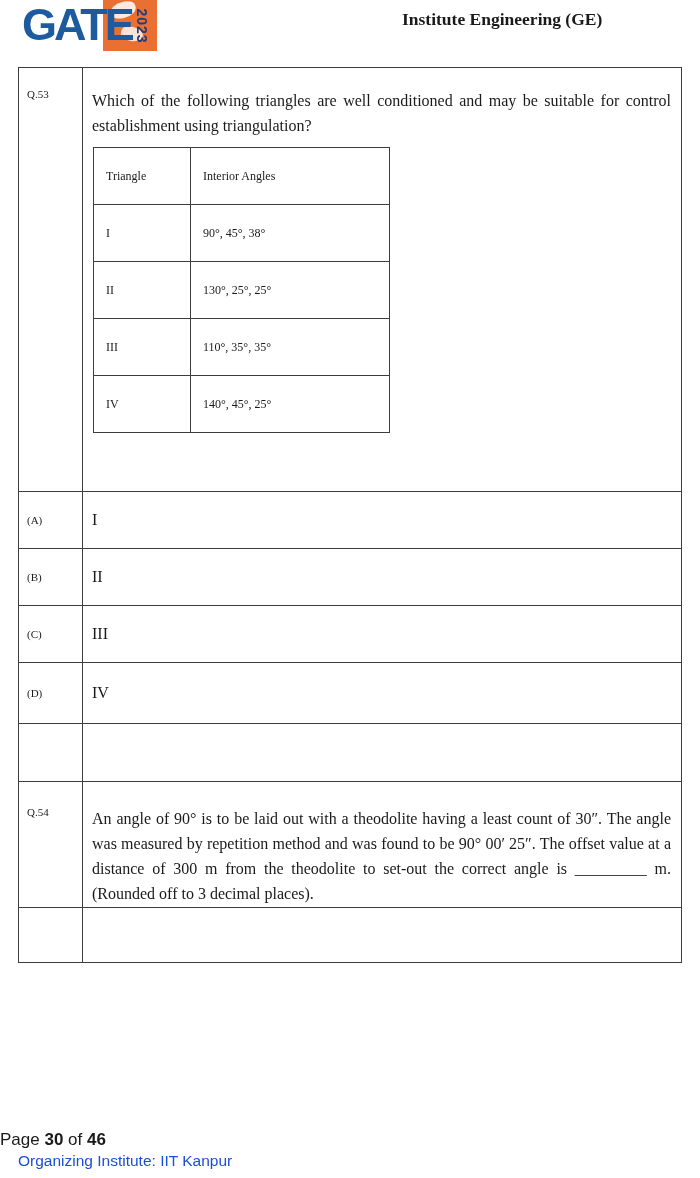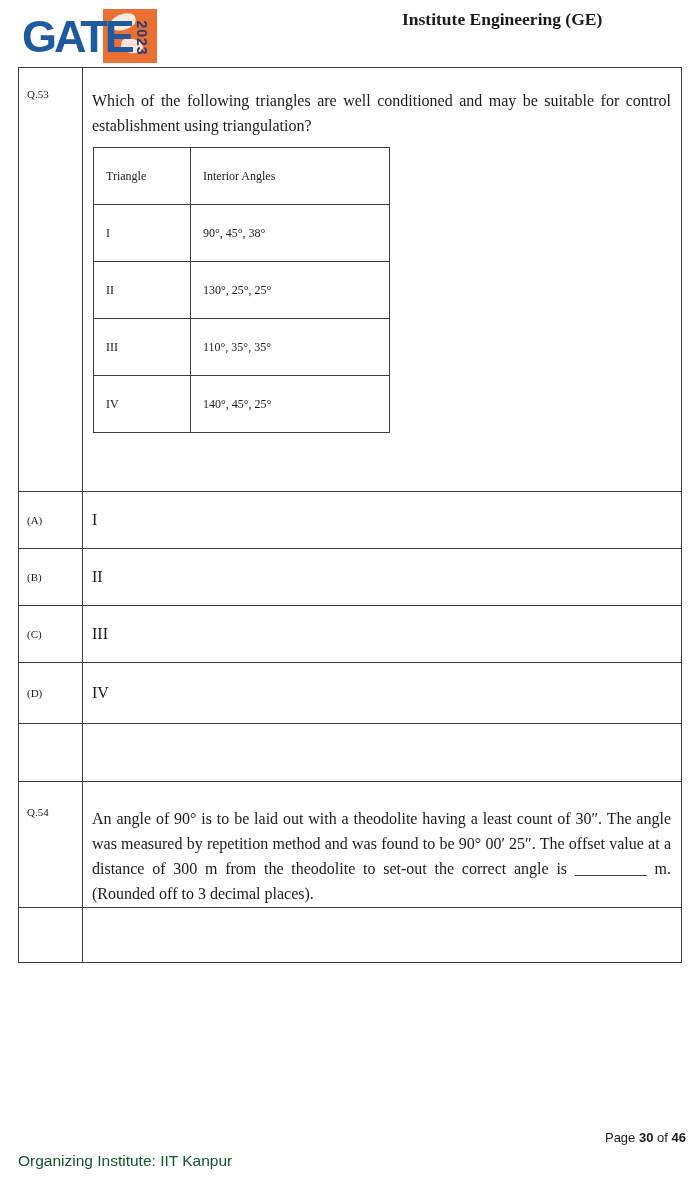--- a/index.html
+++ b/index.html
@@ -3,21 +3,21 @@
 <meta charset="utf-8">
 <style>
   * { margin:0; padding:0; box-sizing:border-box; }
   html,body { background:#ffffff; }
   body { width:700px; height:1178px; position:relative; font-family:"Liberation Serif", serif; color:#1a1a1a; }
 
   .page { position:absolute; inset:0; background:#ffffff; overflow:hidden; }
 
   
   .header { position:absolute; top:0; left:0; width:700px; height:62px; }
-  .logo { position:absolute; left:22px; top:12px; width:160px; height:54px; }
+  .logo { position:absolute; left:22px; top:0; width:160px; height:54px; }
   .logo-globe { position:absolute; left:81px; top:-3px; width:54px; height:54px;
 romos    border-radius:50%; }
   .logo-globe { background:#e96f33; }
   .logo-globe::before { content:""; position:absolute; left:7px; top:5px; width:26px; height:16px;
     background:#ffffff; opacity:.85; border-radius:60% 40% 55% 45%; transform:rotate(-12deg); }
   .logo-globe::after { content:""; position:absolute; left:18px; top:30px; width:22px; height:14px;
     background:#ffffff; opacity:.8; border-radius:45% 55% 60% 40%; transform:rotate(14deg); }
   .logo-gate { position:absolute; left:0; top:2px; font-family:"Liberation Sans", sans-serif;
     font-weight:900; font-size:45px; line-height:46px; letter-spacing:-3px; color:#1e5b9e; z-index:2; }
   .logo-year { position:absolute; left:112px; top:3px; width:16px; height:46px; z-index:3;
@@ -49,25 +49,25 @@
   
   .angles { border-collapse:collapse; margin-top:9px; margin-left:1px; }
   .angles td { border:1.5px solid #3d3d3d; height:57px; vertical-align:middle;
     padding-left:12px; font-size:12px; }
   .angles td.c1 { width:97px; }
   .angles td.c2 { width:199px; }
 
   .note-italic { }
 
   
-  .page-indicator { position:absolute; top:1130px; left:0; width:686px; text-align:right;
-    font-family:"Liberation Sans", sans-serif; font-size:13px; color:#1a1a1a; }
+  .page-indicator { position:absolute; top:1130px; left:0; width:686px; text-align:left;
+    font-family:"Liberation Sans", sans-serif; font-size:17px; color:#1a1a1a; }
   .page-indicator b { font-weight:bold; }
   .org-institute { position:absolute; top:1152px; left:18px;
-    font-family:"Liberation Sans", sans-serif; font-size:15.5px; color:#14532d; }
+    font-family:"Liberation Sans", sans-serif; font-size:15.5px; color:#1d4ed8; }
 </style>
 </head>
 <body>
 
 <div class="page">
 
   <div class="header">
     <div class="logo">
       <span class="logo-globe"></span>
       <span class="logo-gate">GATE</span>

